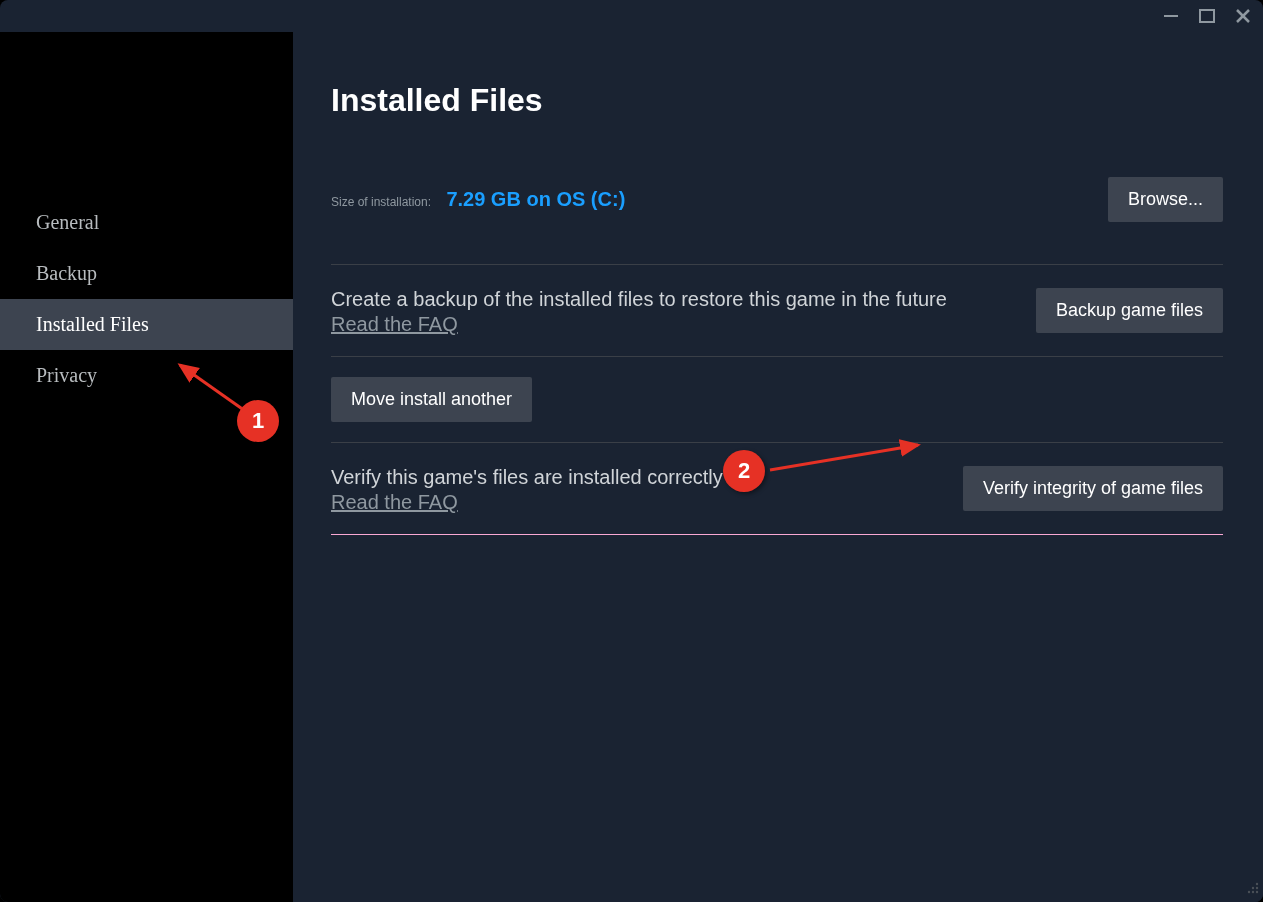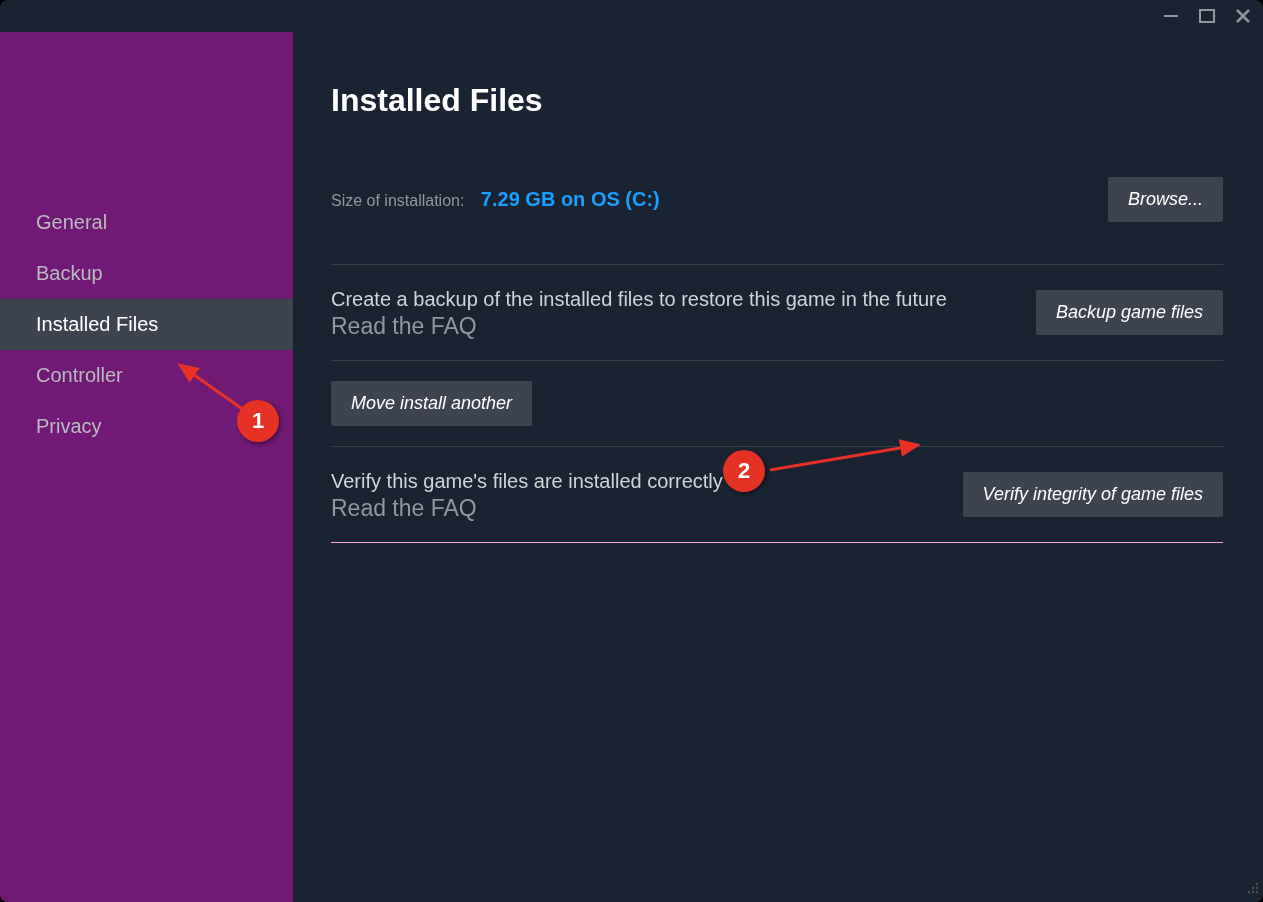--- a/index.html
+++ b/index.html
@@ -47,22 +47,23 @@
       cursor: pointer;
     }
 
     .main-content {
       flex: 1;
       display: flex;
     }
 
     .sidebar {
       width: 293px;
-      background: #701a75;
+      background: #000000;
       padding-top: 165px;
+      font-family: Liberation Serif, serif;
     }
 
     .sidebar-item {
       padding: 14px 36px;
       color: #b8bcbf;
       font-size: 20px;
       cursor: pointer;
     }
 
     .sidebar-item.active {
@@ -86,39 +87,38 @@
 
     .size-row {
       display: flex;
       justify-content: space-between;
       align-items: center;
       padding-bottom: 42px;
     }
 
     .size-label {
       color: #8f98a0;
-      font-size: 16px;
+      font-size: 12px;
     }
 
     .size-value {
       color: #1a9fff;
       font-size: 20px;
       font-weight: 600;
       margin-left: 12px;
     }
 
     .action-button {
       background: #3d4450;
       color: #ffffff;
       border: none;
       padding: 12px 20px;
       font-size: 18px;
       cursor: pointer;
       border-radius: 2px;
-      font-style: italic;
     }
 
     .section {
       border-top: 1px solid #3a3f47;
       padding: 20px 0;
       display: flex;
       justify-content: space-between;
       align-items: center;
       gap: 30px;
     }
@@ -128,22 +128,23 @@
     }
 
     .section-desc {
       color: #d0d4d8;
       font-size: 20px;
       line-height: 1.4;
     }
 
     .faq-link {
       color: #8f98a0;
-      cursor: pointer;
-      font-size: 23px;
+      text-decoration: underline;
+      cursor: pointer;
+      font-size: 20px;
     }
 
     .section:last-of-type {
       border-bottom: 1px solid #f9a8d4;
     }
 
     .callout {
       position: absolute;
       z-index: 10;
     }
@@ -199,21 +200,20 @@
       </div>
     </div>
   </div>
 
   <div class="main-content">
 
     <div class="sidebar">
       <div class="sidebar-item">General</div>
       <div class="sidebar-item">Backup</div>
       <div class="sidebar-item active">Installed Files</div>
-      <div class="sidebar-item">Controller</div>
       <div class="sidebar-item">Privacy</div>
     </div>
 
     <div class="content">
       <h1 class="page-title">Installed Files</h1>
 
       <div class="size-row">
         <div>
           <span class="size-label">Size of installation: </span><span class="size-value">7.29 GB on OS (C:)</span>
         </div>

